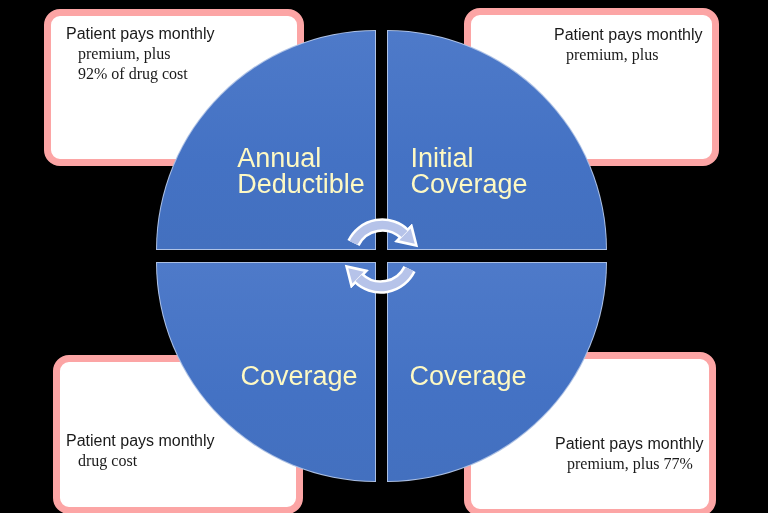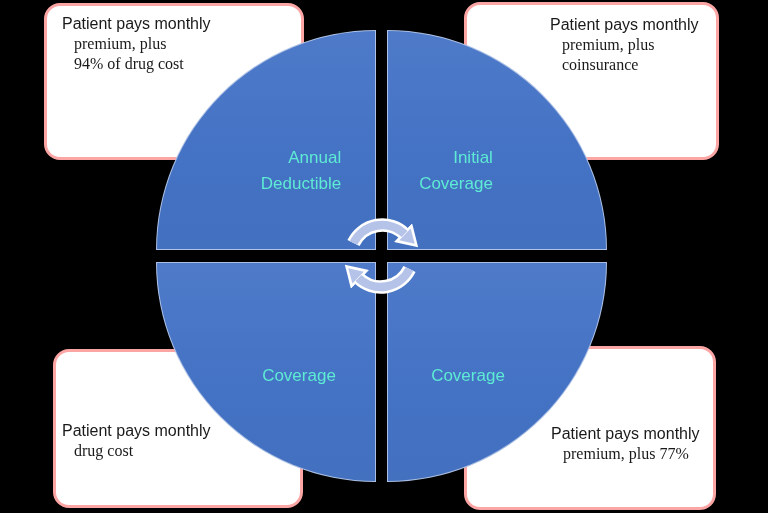--- a/index.html
+++ b/index.html
@@ -1,64 +1,63 @@
 <!DOCTYPE html>
 <html><head>
 <meta charset="utf-8">
 <style>
   html,body{margin:0;padding:0;background:#000;}
   .canvas{position:relative;width:768px;height:513px;background:#000;overflow:hidden;
           font-family:"Liberation Sans",sans-serif;}
 
   
-  .note{position:absolute;box-sizing:border-box;background:#fff;border:3px solid #fca5a5;
-        border-radius:16px;color:#1a1a1a;font-size:16px;line-height:20px;}
+  .note{position:absolute;box-sizing:border-box;background:#fff;border:7px solid #fca5a5;
+        border-radius:16px;color:#1a1a1a;font-size:16px;line-height:20px;margin-top:6px;}
   .note .ln{white-space:nowrap;}
   .note .ind{margin-left:12px;font-family:Liberation Serif, serif;}
   .note-tl{left:44px;top:3px;width:260px;height:157px;padding:8px 4px 0 15px;}
   .note-tr{left:464px;top:2px;width:255px;height:158px;padding:10px 4px 0 83px;}
   .note-bl{left:53px;top:349px;width:250px;height:159px;padding:69px 4px 0 6px;}
   .note-br{left:464px;top:346px;width:252px;height:164px;padding:75px 4px 0 84px;}
 
   
   .quad{position:absolute;width:220px;height:220px;box-sizing:border-box;
         background:linear-gradient(180deg,#4e7ac9 0%,#4472c4 60%,#4370bf 100%);
         border:1px solid rgba(255,255,255,0.55);}
   .q-tl{left:156px;top:30px; border-radius:220px 0 0 0;}
   .q-tr{left:387px;top:30px; border-radius:0 220px 0 0;}
   .q-bl{left:156px;top:262px;border-radius:0 0 0 220px;}
   .q-br{left:387px;top:262px;border-radius:0 0 220px 0;}
 
   
-  .qlabel{position:absolute;transform:translate(-50%,-50%);color:#5eead4;font-size:17px;
-          line-height:26px;text-align:right;}
+  .qlabel{position:absolute;transform:translate(-50%,-50%);color:#fef9c3;font-size:27px;
+          line-height:26px;text-align:left;}
   .qlabel div{white-space:nowrap;}
   .lbl-tl{left:301px;top:171px;}
-  .lbl-tr{left:456px;top:171px;}
+  .lbl-tr{left:469px;top:171px;}
   .lbl-bl{left:299px;top:376px;}
   .lbl-br{left:468px;top:376px;}
 
   
   .cycle{position:absolute;left:326px;top:201px;width:111px;height:110px;}
 </style>
 </head>
 <body>
 
 <div class="canvas">
 
   <div class="note note-tl">
     <div class="ln">Patient pays monthly</div>
     <div class="ln ind">premium, plus</div>
-    <div class="ln ind">94% of drug cost</div>
+    <div class="ln ind">92% of drug cost</div>
   </div>
 
   <div class="note note-tr">
     <div class="ln">Patient pays monthly</div>
     <div class="ln ind">premium, plus</div>
-    <div class="ln ind">coinsurance</div>
   </div>
 
   <div class="note note-bl">
     <div class="ln">Patient pays monthly</div>
     <div class="ln ind">drug cost</div>
   </div>
 
   <div class="note note-br">
     <div class="ln">Patient pays monthly</div>
     <div class="ln ind">premium, plus 77%</div>

